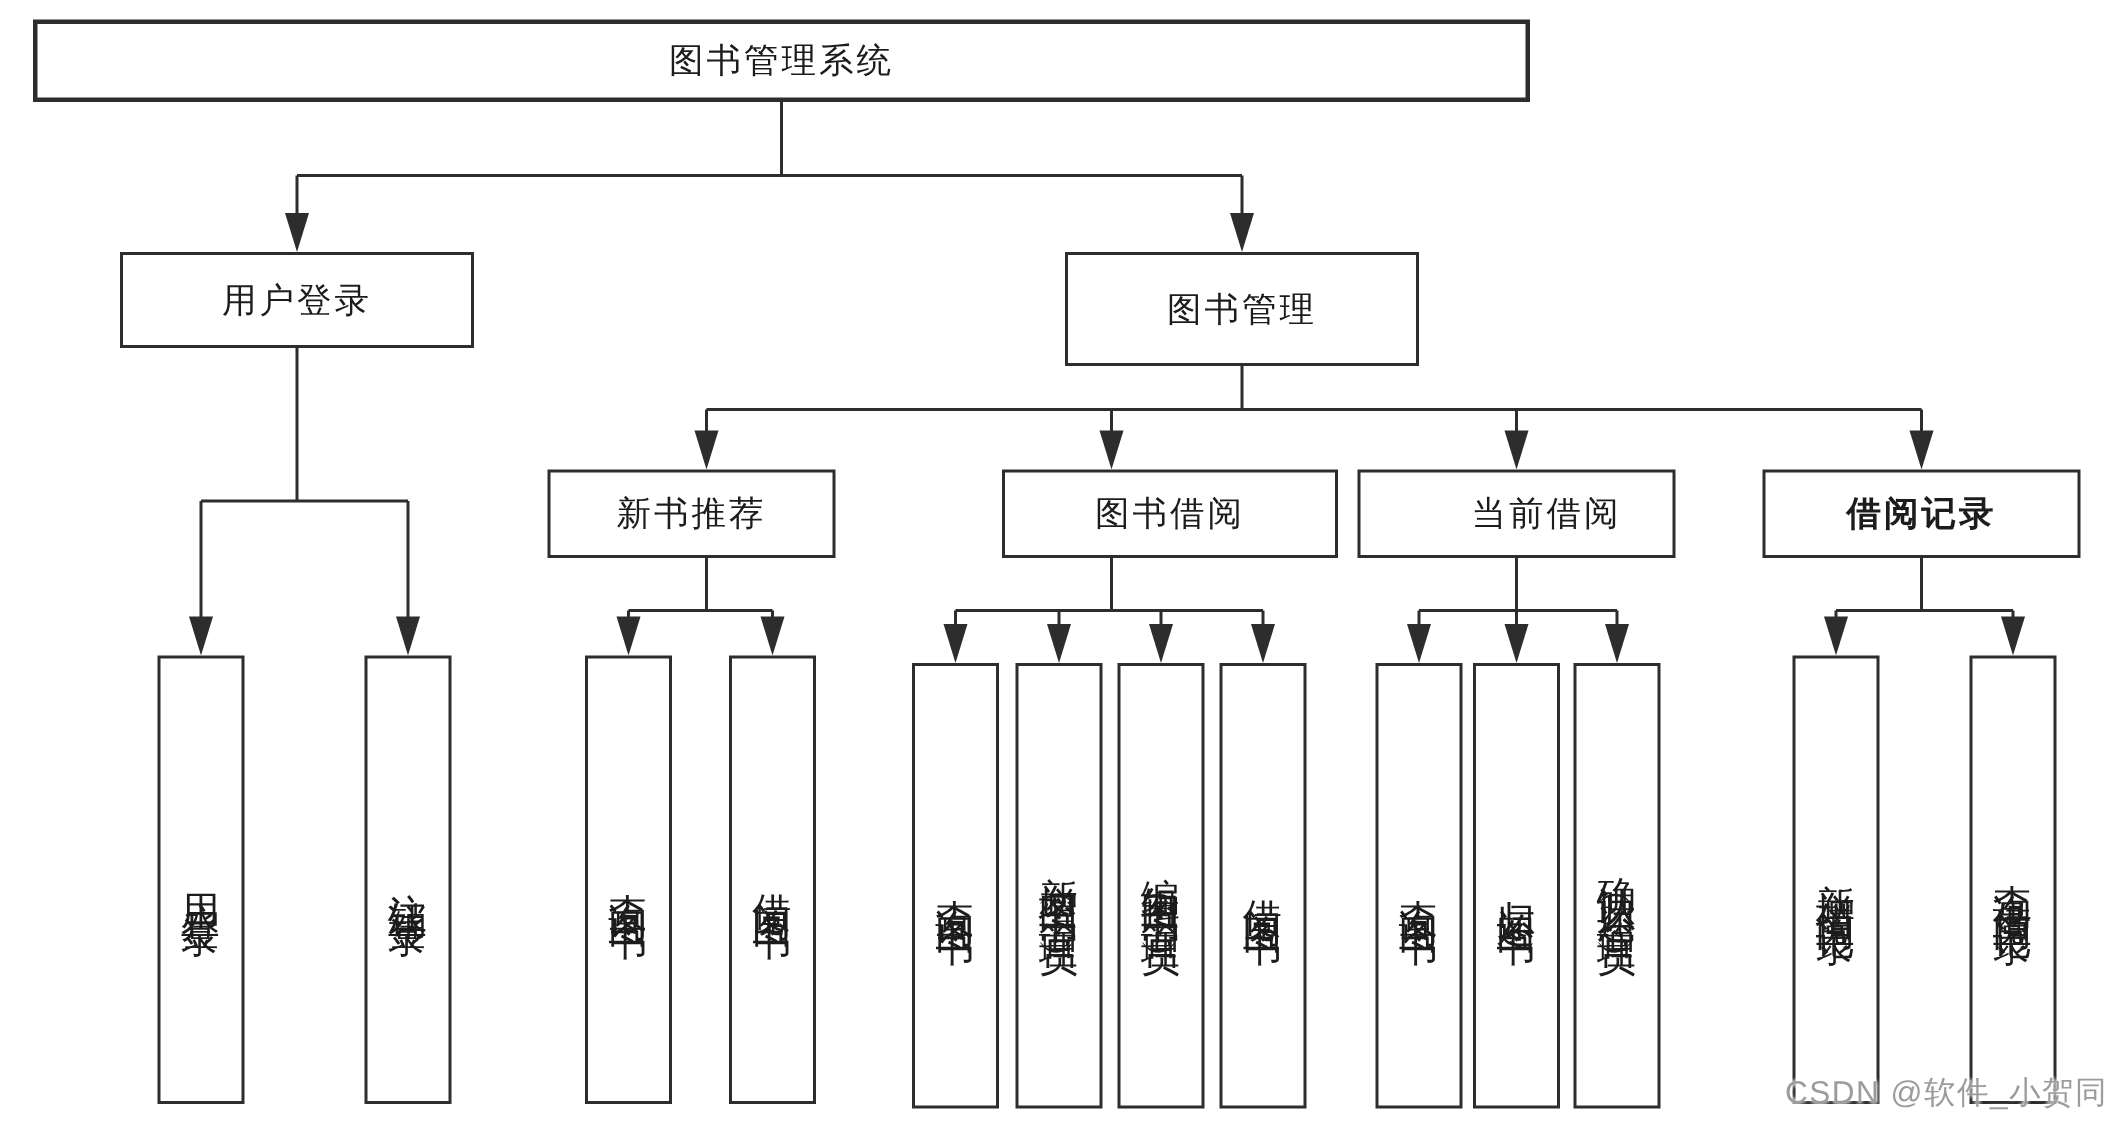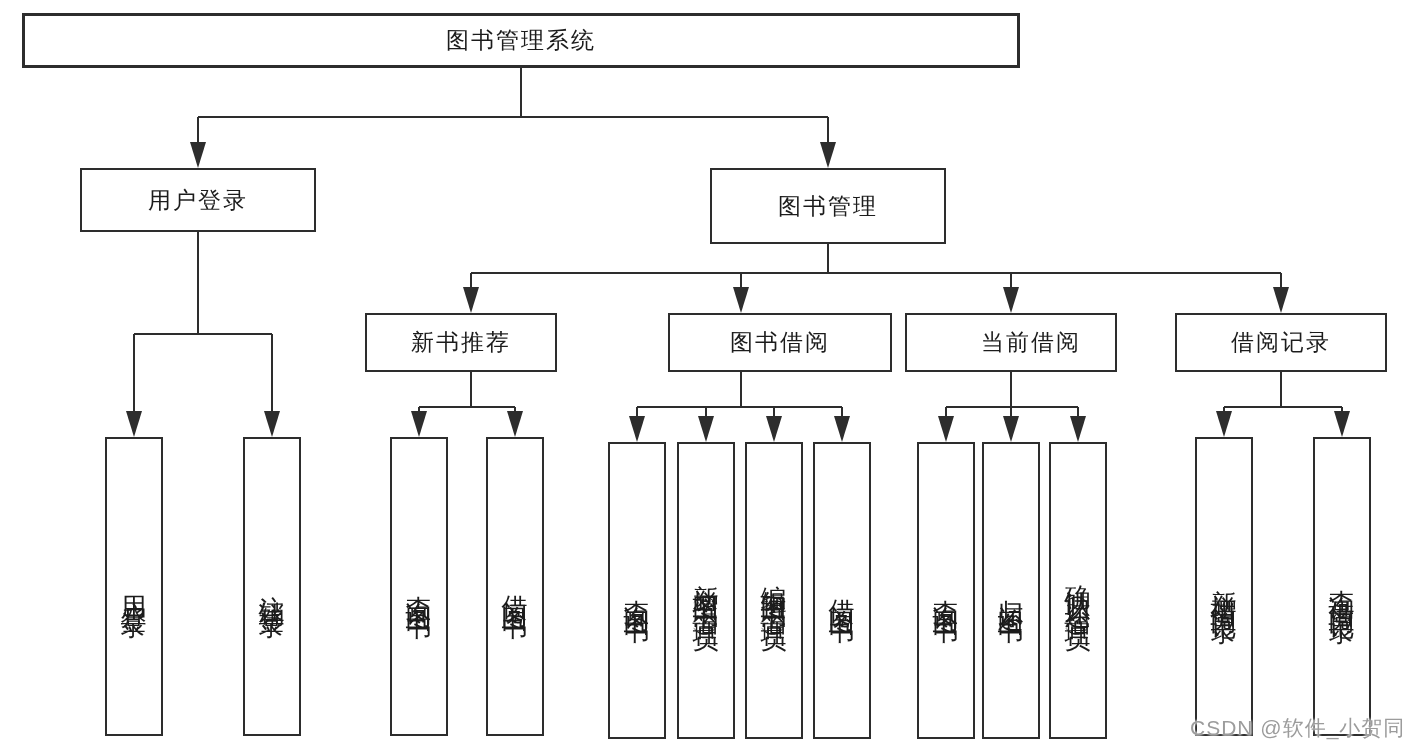--- a/index.html
+++ b/index.html
@@ -74,21 +74,21 @@
 
   <div class="node" style="left:365px;top:313px;width:192px;height:59px;">
     <span>新书推荐</span>
   </div>
   <div class="node" style="left:635px;top:313px;width:224px;height:59px;margin-left:33px;">
     <span>图书借阅</span>
   </div>
   <div class="node" style="left:905px;top:313px;width:212px;height:59px;padding-left:40px;">
     <span>当前借阅</span>
   </div>
-  <div class="node" style="left:1175px;top:313px;width:212px;height:59px;">
+  <div class="node" style="left:1175px;top:313px;width:212px;height:59px;font-weight:bold;">
     <span>借阅记录</span>
   </div>
 
   <div class="node leaf" style="left:105px;top:437px;width:58px;height:299px;">
     <span class="vtext">用户登录</span>
   </div>
   <div class="node leaf" style="left:243px;top:437px;width:58px;height:299px;">
     <span class="vtext">注销登录</span>
   </div>
 

